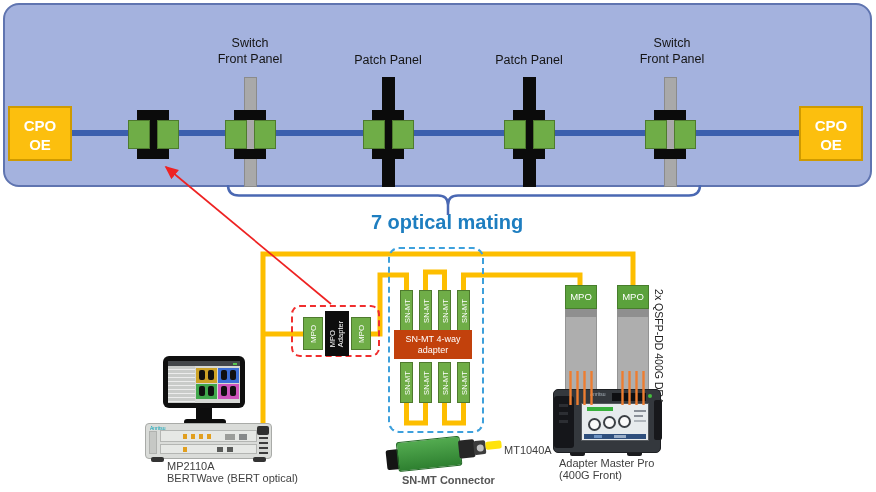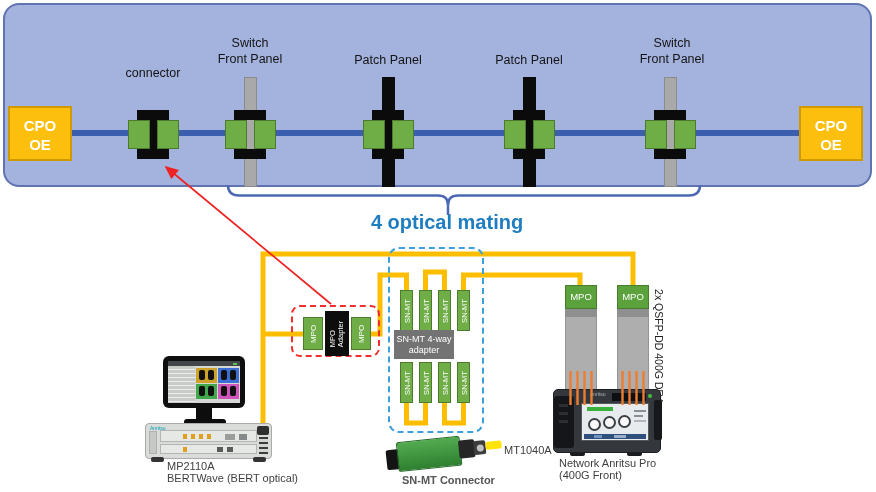--- a/index.html
+++ b/index.html
@@ -30,21 +30,21 @@
   .overlay2{left:0;top:0;width:876px;height:492px;z-index:6;pointer-events:none;}
 
   .dashed-red{left:291px;top:305px;width:89px;height:52px;border:2px dashed #f02e2e;border-radius:9px;z-index:4;}
   .dashed-blue{left:388px;top:247px;width:96px;height:186px;border:2px dashed #3da0dc;border-radius:11px;z-index:4;}
 
   .vtext{position:absolute;left:50%;top:50%;transform:translate(-50%,-50%) rotate(-90deg);
          white-space:nowrap;color:#fff;}
   .mpo-port{width:20px;height:33px;top:317px;background:#6fad47;border:1px solid #4e7a2e;z-index:5;}
   .mpo-black{left:325px;top:311px;width:24px;height:45px;background:#0d0d0d;z-index:5;}
   .snmt-port{width:13px;height:41px;background:#6fad47;border:1px solid #4e7a2e;z-index:5;}
-  .snmt-adapter{left:394px;top:330px;width:60px;height:29px;background:#737373;z-index:5;
+  .snmt-adapter{left:394px;top:330px;width:78px;height:29px;background:#c2410c;z-index:5;
                 color:#fff;font-size:9px;line-height:10.5px;text-align:center;padding-top:4px;}
 
   
   .monitor{left:163px;top:356px;width:82px;height:52px;background:#0f0f0f;border-radius:6px;z-index:5;}
   .mscreen{left:168px;top:361px;width:72px;height:42px;background:#d6d8d5;z-index:6;}
   .mtitle{left:168px;top:361px;width:72px;height:5px;background:#44474a;z-index:7;}
   .msidebar{left:168px;top:366px;width:27px;height:37px;z-index:7;
             background:repeating-linear-gradient(#c9cbc9 0 3px,#ececec 3px 4px);}
   .quad{width:21px;height:15px;z-index:7;}
   .eye{position:absolute;top:2px;width:6px;height:10px;background:#101010;border-radius:2px;}
@@ -78,21 +78,20 @@
   <div class="abs cpo-box" style="left:8px;top:106px;">
     <span style="display:block">CPO</span>
     <span style="display:block">OE</span>
   </div>
   <div class="abs cpo-box" style="left:799px;top:106px;">
     <span style="display:block">CPO</span>
     <span style="display:block">OE</span>
   </div>
 
   <div class="abs station-label" style="left:93px;top:66px;">
-    <span style="display:block">connector</span>
   </div>
   <div class="abs station-label" style="left:190px;top:36px;">
     <span style="display:block">Switch</span>
     <span style="display:block">Front Panel</span>
   </div>
   <div class="abs station-label" style="left:328px;top:53px;">
     <span style="display:block">Patch Panel</span>
   </div>
   <div class="abs station-label" style="left:469px;top:53px;">
     <span style="display:block">Patch Panel</span>
@@ -126,21 +125,21 @@
   <div class="abs cbar" style="left:513px;top:110px;"></div>
   <div class="abs cbar" style="left:513px;top:149px;"></div>
   <div class="abs gbox" style="left:503.5px;"></div>
   <div class="abs gbox" style="left:532.5px;"></div>
 
   <div class="abs cbar" style="left:654px;top:110px;"></div>
   <div class="abs cbar" style="left:654px;top:149px;"></div>
   <div class="abs gbox" style="left:644.5px;"></div>
   <div class="abs gbox" style="left:673.5px;"></div>
 
-  <div class="abs mating-label">4 optical mating</div>
+  <div class="abs mating-label">7 optical mating</div>
 
   <svg class="abs overlay" viewBox="0 0 876 492">
     <defs>
       <marker id="arrred" markerWidth="9" markerHeight="8" refX="7" refY="3.5" orient="auto">
         <path d="M0 0 L8 3.5 L0 7 Z" fill="#ee2222"></path>
       </marker>
     </defs>
 
     <path d="M228 185 Q228 195.5 239 195.5 H438 Q448 195.5 448 205 V215 V205 Q448 195.5 458 195.5 H689 Q700 195.5 700 185" fill="none" stroke="#4a68b3" stroke-width="2.5"></path>
 
@@ -309,16 +308,16 @@
       <line x1="584.5" y1="371" x2="584.5" y2="405"></line>
       <line x1="591.5" y1="371" x2="591.5" y2="405"></line>
       <line x1="622.5" y1="371" x2="622.5" y2="405"></line>
       <line x1="629.5" y1="371" x2="629.5" y2="405"></line>
       <line x1="636.5" y1="371" x2="636.5" y2="405"></line>
       <line x1="643.5" y1="371" x2="643.5" y2="405"></line>
     </g>
   </svg>
 
   <div class="abs caption" style="left:504px;top:444px;">MT1040A</div>
-  <div class="abs caption" style="left:559px;top:457px;">Network Anritsu Pro</div>
+  <div class="abs caption" style="left:559px;top:457px;">Adapter Master Pro</div>
   <div class="abs caption" style="left:559px;top:469px;">(400G Front)</div>
 
 </div>
 
 </body></html>

